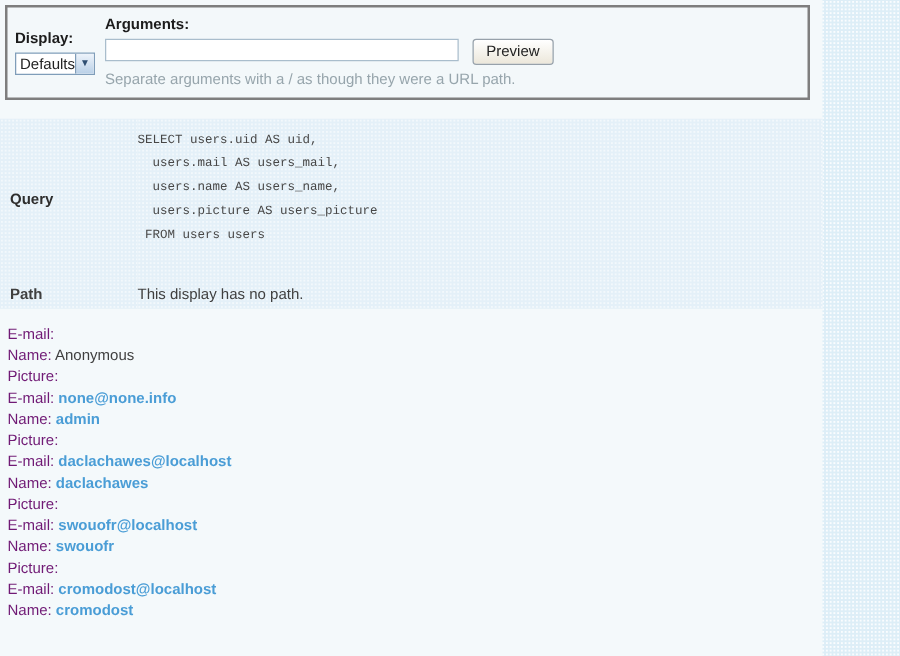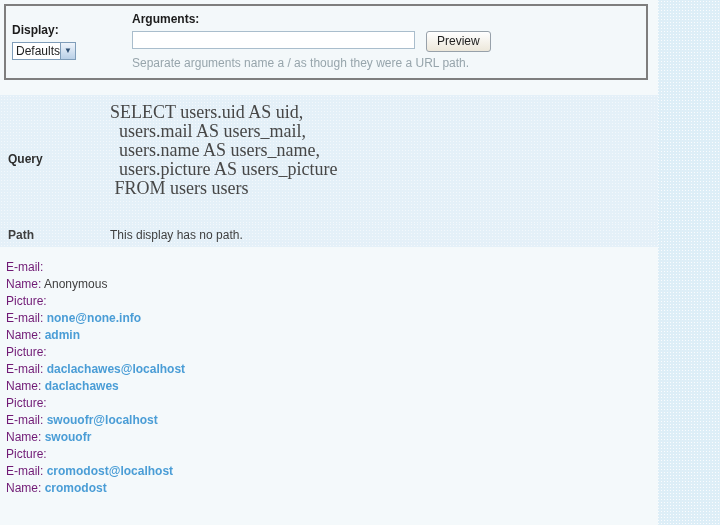--- a/index.html
+++ b/index.html
@@ -21,21 +21,21 @@
   .args-box {
     margin: 4px 10px 0 4px;
     border: 2px solid #7e7e7e;
     background: #f3f8fa;
     padding: 6px 8px 8px 6px;
     display: flex;
     align-items: center;
   }
   .form-label { display: block; font-weight: bold; color: #1c1c1c; margin-bottom: 5px; }
   .display-col { width: 66px; margin-right: 6px; }
-  .args-col { flex: 1; margin-left: 48px; }
+  .args-col { flex: 1; }
   .select {
     display: inline-flex; align-items: center;
     width: 64px; height: 18px;
     border: 1px solid #7f9db9; background: #fff;
     cursor: default; overflow: hidden;
   }
   .select-text { flex: 1; padding-left: 3px; color: #222; }
   .select-arrow {
     width: 15px; height: 100%;
     background: linear-gradient(#eef4fb, #b9d0e7);
@@ -62,22 +62,22 @@
   
   .summary { width: 100%; border-collapse: collapse; margin-top: 15px; }
   .summary td { vertical-align: middle; }
   td.rowlabel { width: 110px; padding-left: 8px; font-weight: bold; color: #2e2e2e; }
   tr.blue-row td {
     background-color: #e4f0f8;
     background-image: radial-gradient(rgba(255,255,255,0.55) 30%, rgba(255,255,255,0) 32%);
     background-size: 3px 3px;
   }
   tr.query-row pre {
-    font-family: Liberation Serif, serif;
-    font-size: 18px; line-height: 19px; color: #474747;
+    font-family: Liberation Mono, monospace;
+    font-size: 10px; line-height: 19px; color: #474747;
     padding: 8px 0 25px 0; white-space: pre;
   }
   tr.title-row td { border-top: 1px solid #a5a5a5; padding-top: 6px; padding-bottom: 7px; }
   tr.path-row td { padding-top: 5px; padding-bottom: 5px; color: #3f3f3f; }
   
   .results { margin: 14px 0 0 6px; }
   .field-line { margin-bottom: 5px; line-height: 12px; white-space: nowrap; }
   .field-line .flabel { color: #701a75; margin-top: 20px; }
   .field-line a { color: #4a9dd6; text-decoration: none; cursor: pointer; font-weight: bold; }
 </style>
@@ -93,21 +93,21 @@
         <span class="select-text">Defaults</span>
         <span class="select-arrow">▼</span>
       </div>
     </div>
     <div class="args-col">
       <span class="form-label">Arguments:</span>
       <div class="args-row">
         <input class="args-input" type="text" value="" style="">
         <button class="preview-btn">Preview</button>
       </div>
-      <div class="help-text">Separate arguments name a / as though they were a URL path.</div>
+      <div class="help-text">Separate arguments with a / as though they were a URL path.</div>
     </div>
   </div>
 
   <table class="summary">
     <tbody>
         <tr class="query-row blue-row">
       <td class="rowlabel">Query</td>
       <td>
             <pre>SELECT users.uid AS uid,
   users.mail AS users_mail,

